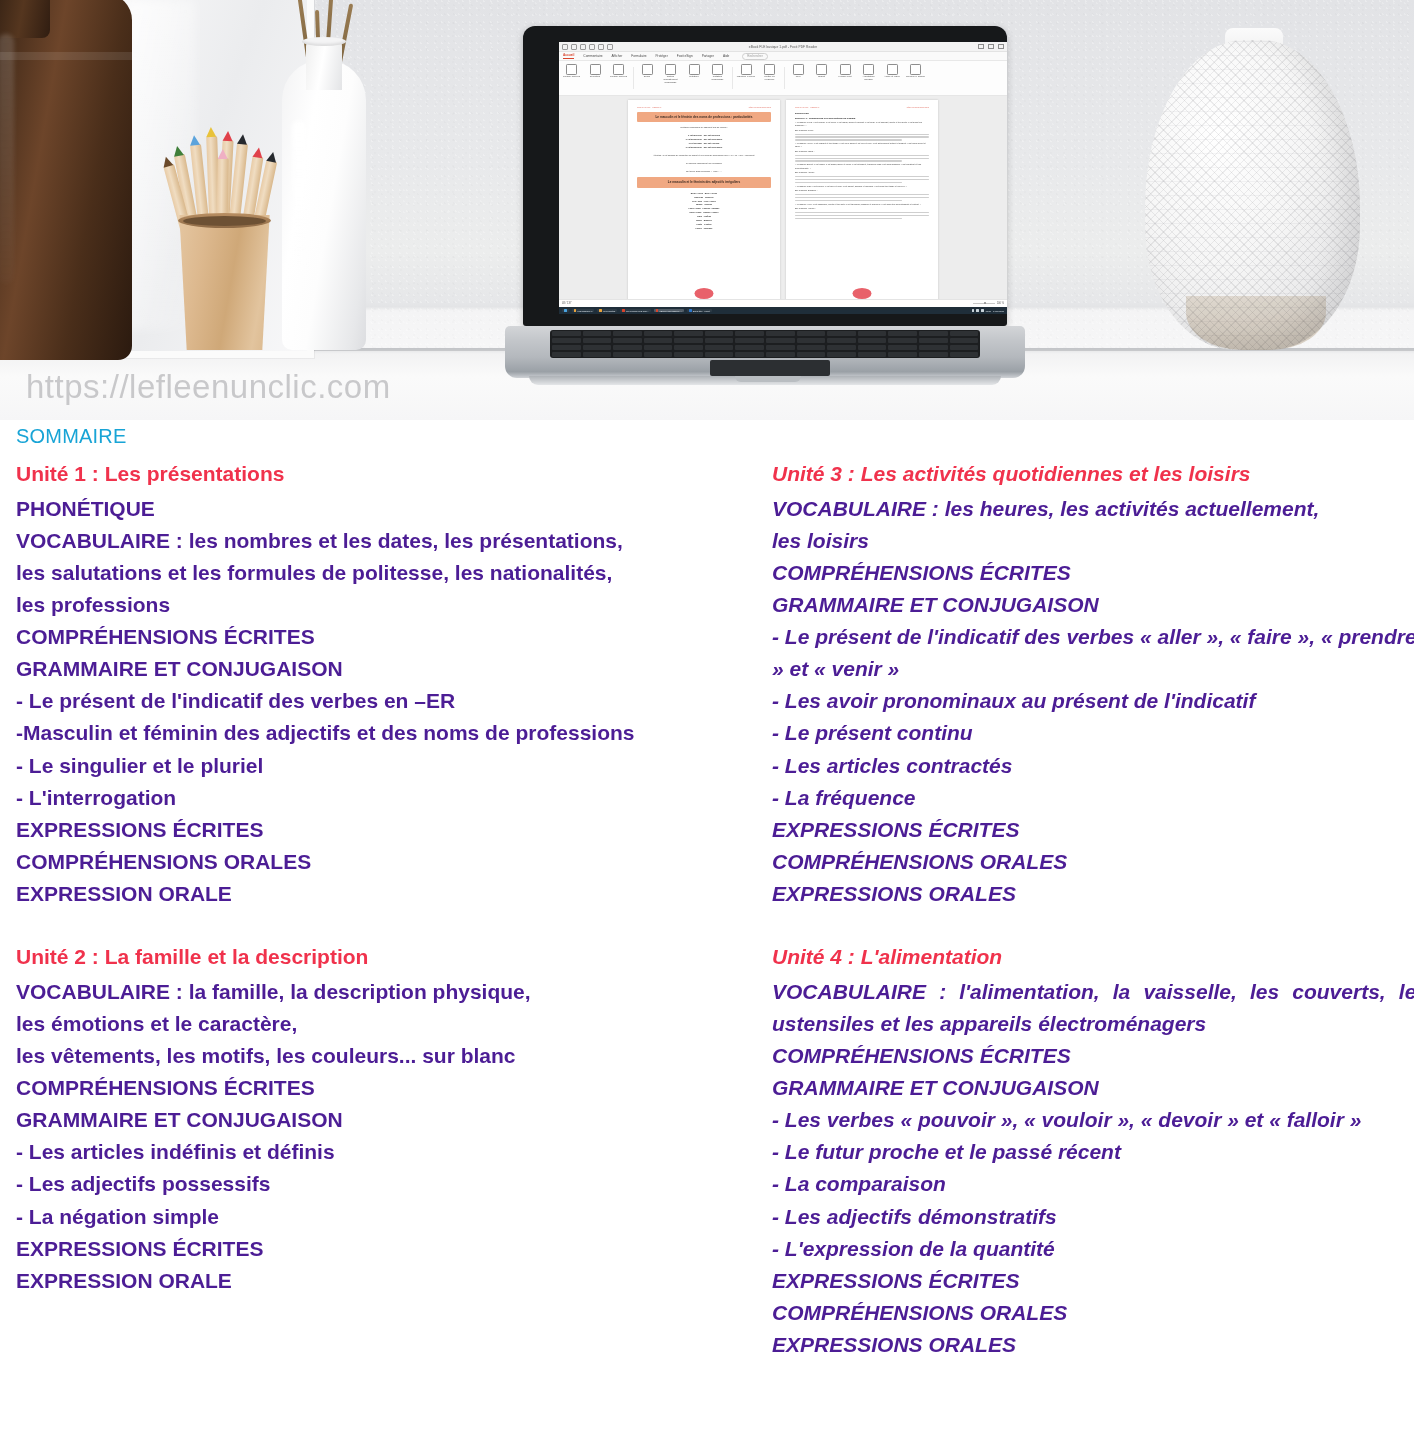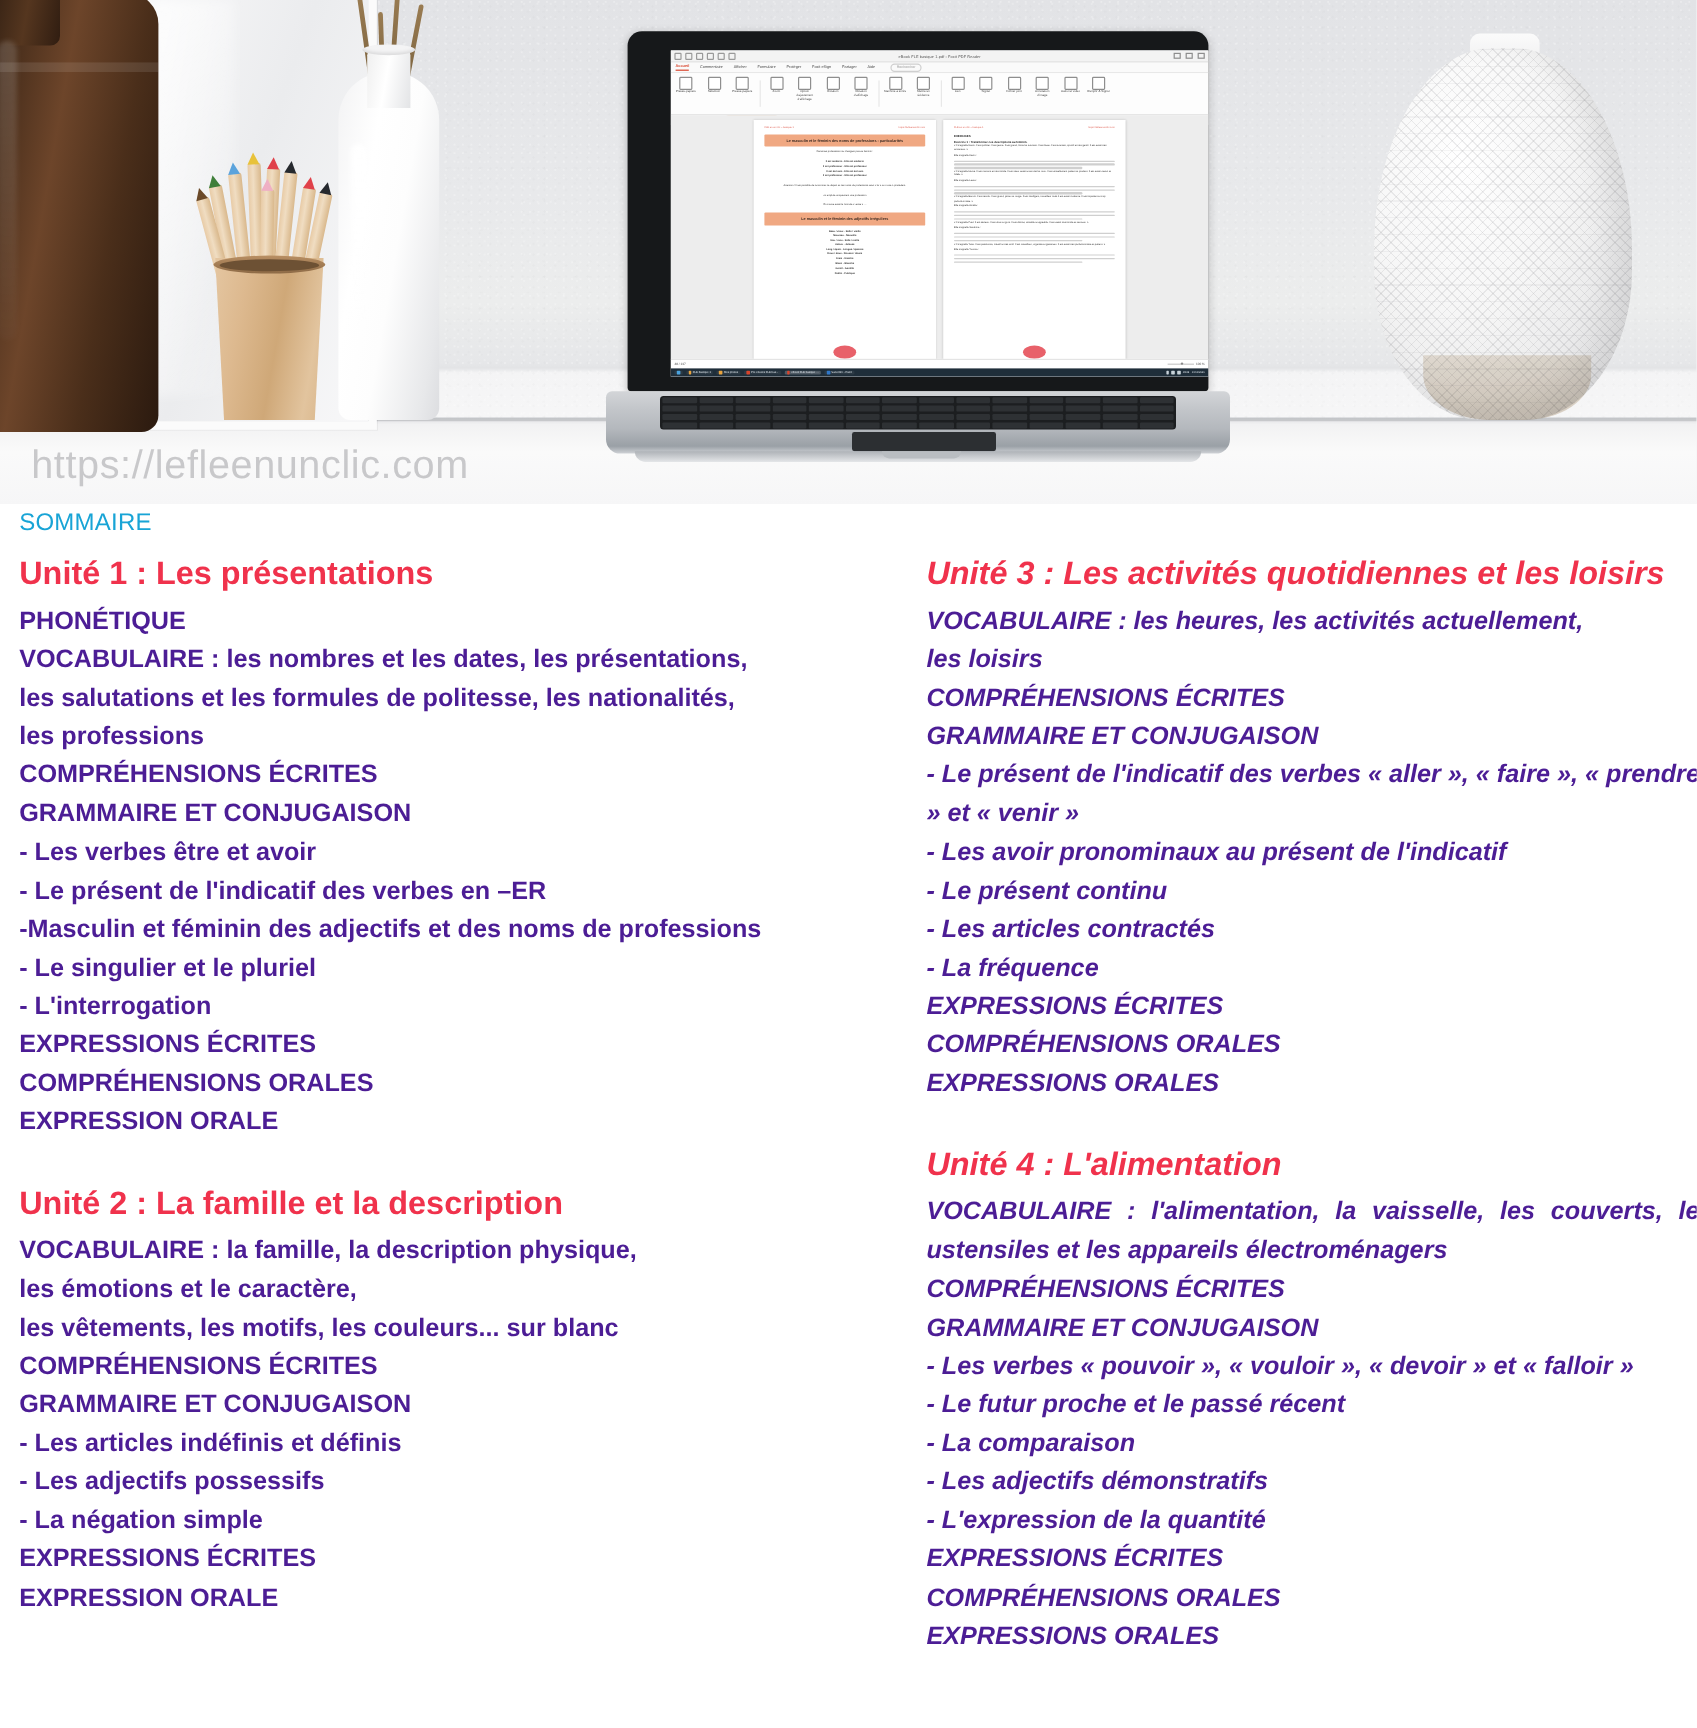--- a/index.html
+++ b/index.html
@@ -194,21 +194,21 @@
     font-family:"Liberation Sans", sans-serif;font-weight:300;white-space:nowrap;
   }
 
   
   .content{position:absolute;left:0;top:420px;width:1414px;}
   .col{position:absolute;top:0;}
   .col-left{left:16px;width:706px;}
   .col-right{left:772px;width:656px;font-style:italic;}
 
   .sommaire{color:#18a4d6;font-weight:normal;font-size:20px;line-height:1.6;margin:0 0 6px 0;letter-spacing:.2px;}
-  .unit-title{color:#f0324c;font-weight:bold;font-size:27px;line-height:1.55;margin:0 0 2px 0;}
+  .unit-title{color:#f0324c;font-weight:bold;font-size:21px;line-height:1.55;margin:0 0 2px 0;}
   .line{color:#4c1d95;font-weight:bold;font-size:21px;line-height:1.53;margin:0;}
   .line.just{text-align:justify;text-justify:inter-word;}
   .spacer{height:31px;}
   .gap-top{height:38px;}
 </style>
 </head>
 <body>
 
 <div class="page">
 
@@ -534,21 +534,20 @@
       <div class="sommaire">SOMMAIRE</div>
 
       <div>
         <div class="unit-title">Unité 1 : Les présentations</div>
         <p class="line">PHONÉTIQUE</p>
         <p class="line">VOCABULAIRE : les nombres et les dates, les présentations,</p>
         <p class="line">les salutations et les formules de politesse, les nationalités,</p>
         <p class="line">les professions</p>
         <p class="line">COMPRÉHENSIONS ÉCRITES</p>
         <p class="line">GRAMMAIRE ET CONJUGAISON</p>
-        <p class="line">- Les verbes être et avoir</p>
         <p class="line">- Le présent de l'indicatif des verbes en –ER</p>
         <p class="line">-Masculin et féminin des adjectifs et des noms de professions</p>
         <p class="line">- Le singulier et le pluriel</p>
         <p class="line">- L'interrogation</p>
         <p class="line">EXPRESSIONS ÉCRITES</p>
         <p class="line">COMPRÉHENSIONS ORALES</p>
         <p class="line">EXPRESSION ORALE</p>
       </div>
 
       <div class="spacer"></div>

